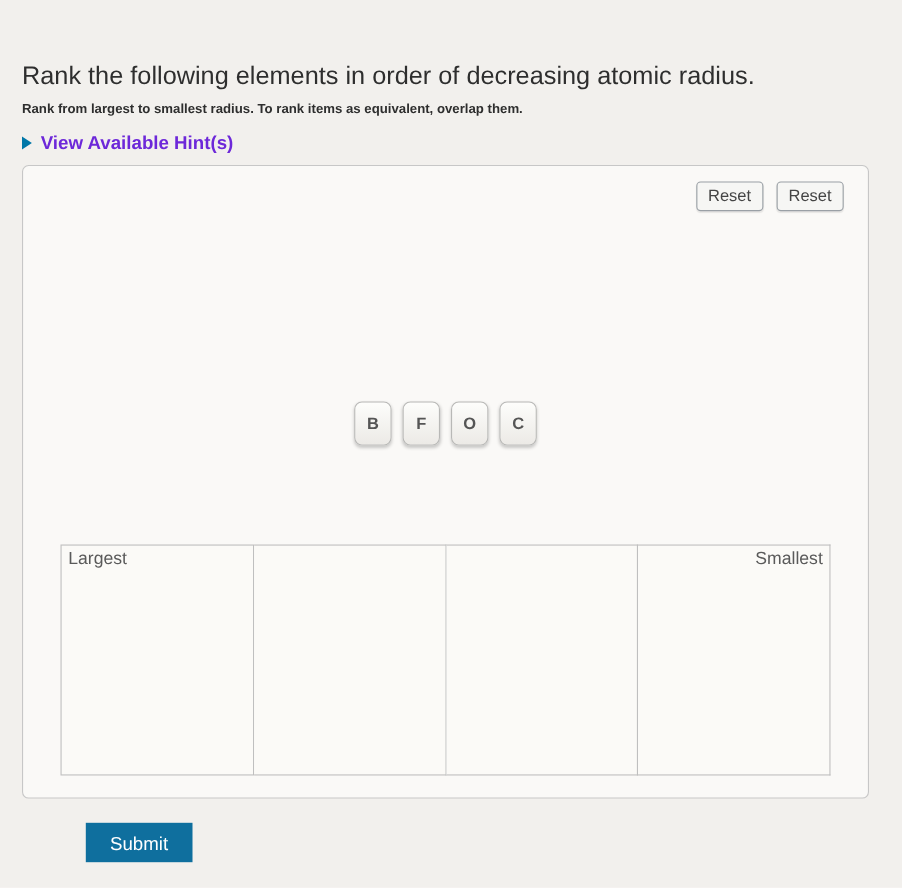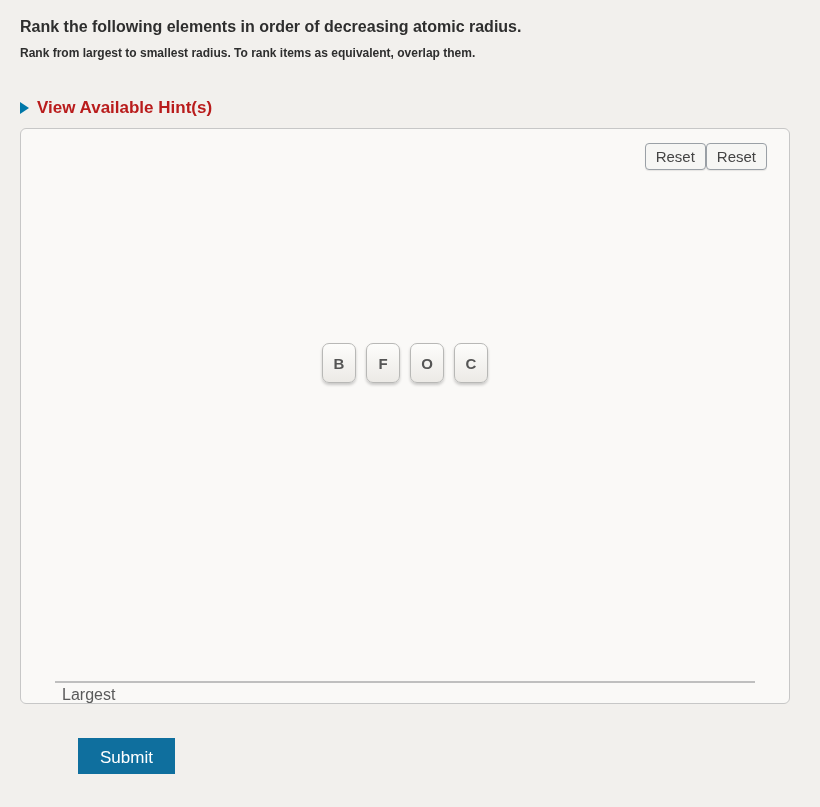--- a/index.html
+++ b/index.html
@@ -4,40 +4,40 @@
 <style>
   * { box-sizing: border-box; margin: 0; padding: 0; }
   body {
     font-family: Arial, Helvetica, sans-serif;
     background: #f2f0ed;
     padding: 18px 20px 0 20px;
     width: 820px;
     color: #3a3a3a;
   }
   .prompt-line1 {
-    font-size: 16px;
-    font-weight: 700;
+    font-size: 23px;
+    font-weight: 400;
     color: #2e2e2e;
     margin-bottom: 10px;
+    margin-top: 37px;
   }
   .prompt-line2 {
     font-size: 12px;
     font-weight: 700;
     color: #2e2e2e;
     margin-bottom: 14px;
   }
   .hint-toggle {
     display: inline-flex;
     align-items: center;
-    color: #b91c1c;
+    color: #6d28d9;
     font-weight: 700;
     font-size: 17px;
     cursor: pointer;
     margin-bottom: 10px;
-    margin-top: 24px;
   }
   .hint-toggle .tri {
     display: inline-block;
     width: 0; height: 0;
     border-top: 6px solid transparent;
     border-bottom: 6px solid transparent;
     border-left: 9px solid #0077a8;
     margin-right: 8px;
   }
   .workspace {
@@ -46,21 +46,21 @@
     background: #faf9f7;
     width: 770px;
     height: 576px;
     position: relative;
     padding: 14px;
   }
   .top-btns {
     position: absolute;
     top: 14px; right: 22px;
     display: flex;
-    gap: 0;
+    gap: 12px;
   }
   .small-btn {
     border: 1px solid #9aa0a6;
     border-radius: 4px;
     background: #f6f6f4;
     padding: 4px 10px;
     font-size: 15px;
     color: #444;
     cursor: pointer;
     box-shadow: 0 1px 1px rgba(0,0,0,0.08);
@@ -84,42 +84,41 @@
     border: 1px solid #b8b8b6;
     border-radius: 7px;
     box-shadow: 0 2px 3px rgba(0,0,0,0.2);
     cursor: grab;
   }
   .rank-row {
     position: absolute;
     left: 34px;
     right: 34px;
     bottom: 20px;
-    height: 162px;
+    height: 210px;
     display: flex;
-    align-items: flex-end;
   }
   .slot {
     flex: 1;
     border: 1px solid #bfbfbf;
     background: #fbfaf7;
     position: relative;
   }
   .slot + .slot { border-left: none; }
   .slot-label {
     position: absolute;
     top: 4px;
     font-size: 16px;
     color: #5a5a5a;
   }
   .slot-label.left { left: 6px; }
   .slot-label.right { right: 6px; }
   .submit-btn {
     display: inline-block;
-    margin-top: 34px;
+    margin-top: 22px;
     margin-left: 58px;
     background: #0f6f9e;
     color: #fff;
     font-size: 17px;
     padding: 10px 22px 6px 22px;
     border: none;
     cursor: pointer;
     position: relative;
   }
 </style>
@@ -149,20 +148,23 @@
     <div class="chip">O</div>
     <div class="chip">C</div>
   </div>
 
   <div class="rank-row">
     <div class="slot">
       <span class="slot-label left">Largest</span>
     </div>
     <div class="slot"></div>
     <div class="slot"></div>
+    <div class="slot">
+      <span class="slot-label right">Smallest</span>
+    </div>
   </div>
 
 </div>
 
 <button class="submit-btn">Submit</button>
 
 
 
 
 </body></html>

